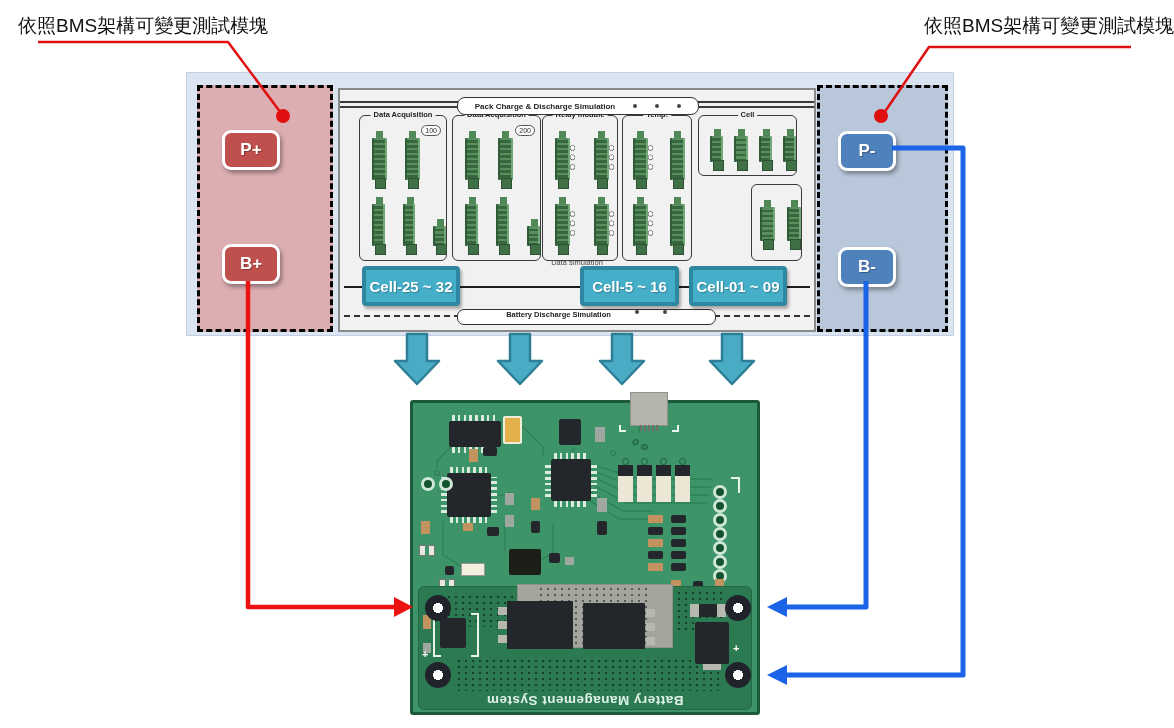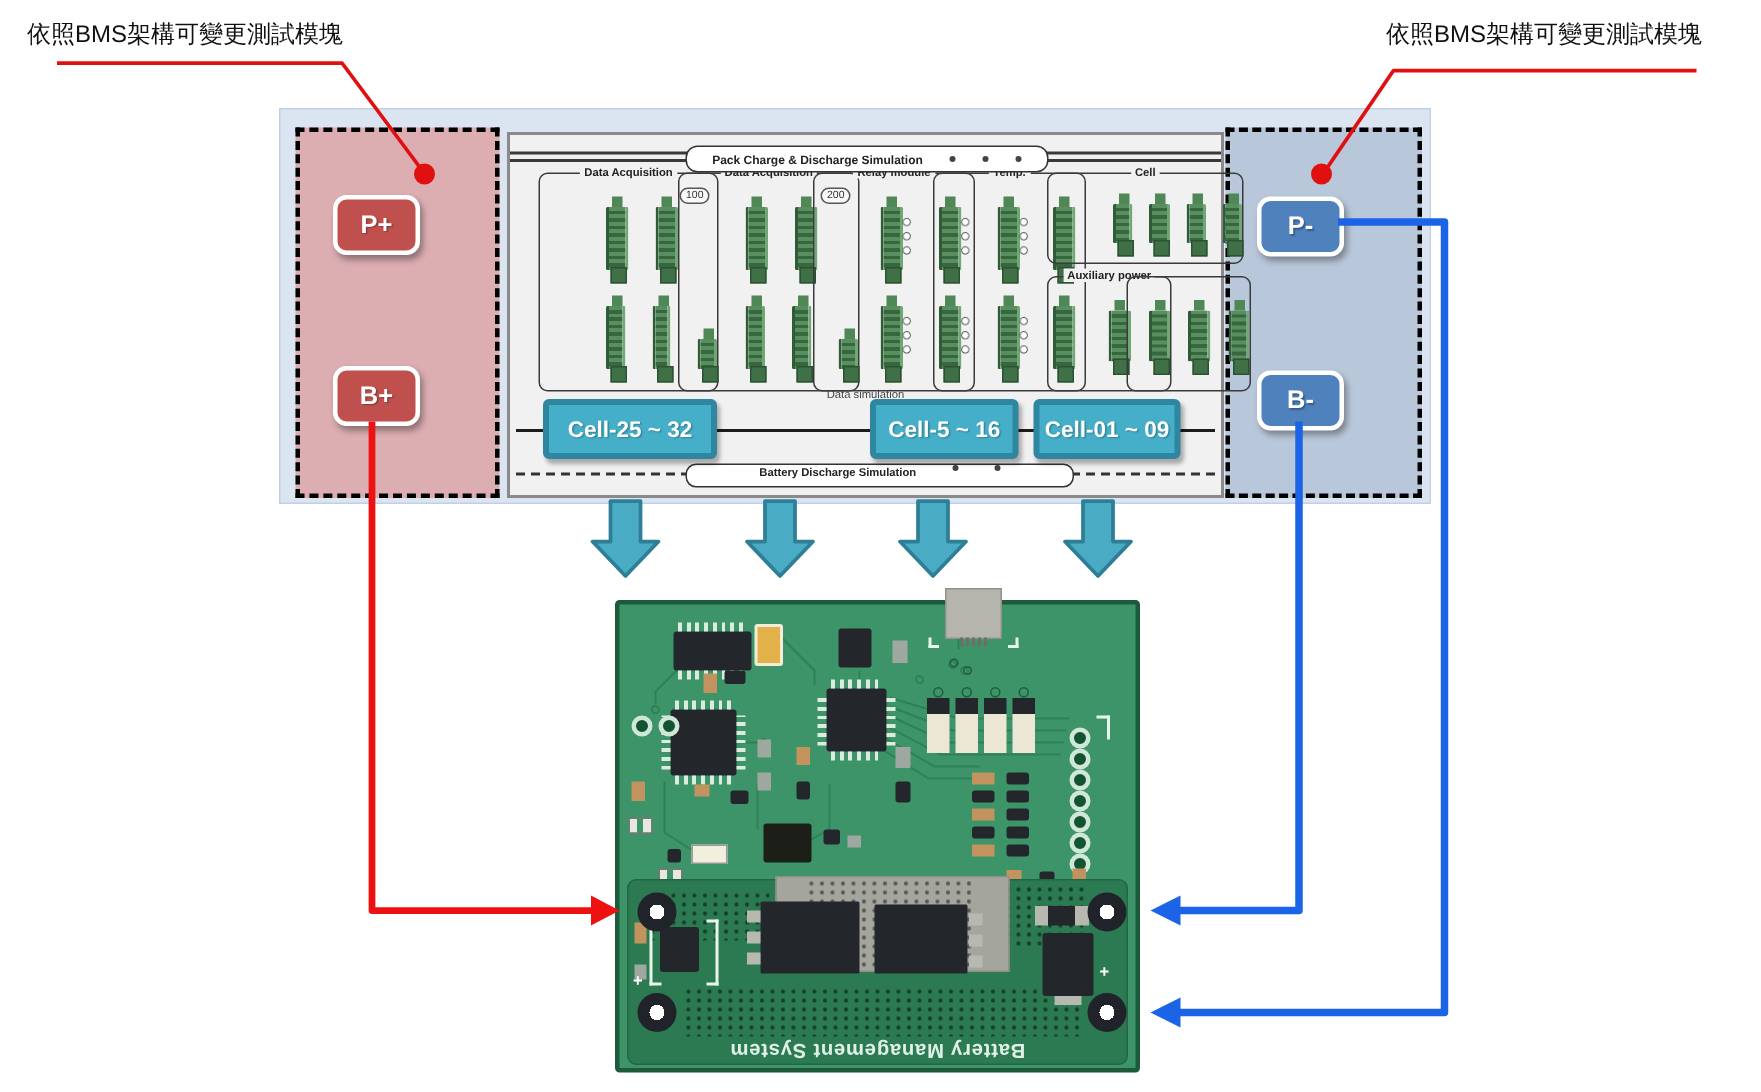--- a/index.html
+++ b/index.html
@@ -1,19 +1,19 @@
 <!DOCTYPE html>
 <html><head>
 <meta charset="utf-8">
 <style>
   html,body{margin:0;padding:0;background:#fff;}
   .canvas{position:relative;width:1174px;height:728px;background:#fff;overflow:hidden;
           font-family:"Liberation Sans",sans-serif;}
   
-  .callout{position:absolute;font-size:16px;color:#111;white-space:nowrap;}
+  .callout{position:absolute;font-size:19px;color:#111;white-space:nowrap;}
   .callout.left{left:18px;top:13px;}
   .callout.right{left:924px;top:13px;}
   
   .rack{position:absolute;left:186px;top:72px;width:766px;height:262px;
         background:#dbe5f1;border:1px solid #c3d0e4;}
   .module-box{position:absolute;top:85px;height:241px;border:3px dashed #000;}
   .module-box.pink{left:197px;width:130px;background:#dcaeb2;}
   .module-box.blue{left:817px;width:125px;background:#b9c7da;}
   .term-btn{position:absolute;width:52px;height:34px;border:3px solid #fff;border-radius:9px;
             display:flex;align-items:center;justify-content:center;color:#fff;font-weight:bold;
@@ -25,21 +25,21 @@
   #btn-pm{left:838px;top:131px;} #btn-bm{left:838px;top:247px;}
   
   .panel{position:absolute;left:338px;top:88px;width:474px;height:240px;background:#f1f1f1;
          border:2px solid #8a8a8a;z-index:2;}
   .tline{position:absolute;left:0;right:0;height:2px;background:#3a3a3a;}
   .topbar{position:absolute;left:117px;top:7px;width:240px;height:16px;background:#fff;
           border:1px solid #333;border-radius:8px;display:flex;align-items:center;
           justify-content:center;gap:18px;z-index:2;}
   .topbar .lbl{font-size:8px;font-weight:bold;color:#222;white-space:nowrap;}
   .dot3{width:4px;height:4px;border-radius:50%;background:#444;}
-  .sec{position:absolute;border:1.4px solid #3a3a3a;border-radius:6px;padding-left:32px;}
+  .sec{position:absolute;border:1.4px solid #3a3a3a;border-radius:6px;}
   .sec-title{position:absolute;top:-6px;left:50%;transform:translateX(-50%);background:#f1f1f1;
              padding:0 3px;font-size:7.5px;font-weight:bold;color:#222;white-space:nowrap;}
   .badge{position:absolute;top:9px;right:5px;font-size:7px;border:1px solid #555;color:#333;
          border-radius:6px;padding:0 3px;background:#fafafa;line-height:9px;}
   #sec1{left:19px;top:25px;width:86px;height:144px;}
   #sec2{left:112px;top:25px;width:87px;height:144px;}
   #sec3{left:202px;top:25px;width:74px;height:144px;}
   #sec4{left:282px;top:25px;width:68px;height:144px;}
   #secComm{left:358px;top:25px;width:97px;height:59px;}
   #secAux{left:358px;top:94px;width:49px;height:75px;}
@@ -60,21 +60,21 @@
          background-size:7px 9.5px;background-repeat:repeat-y;}
   
   .cellline{position:absolute;left:4px;right:4px;top:196px;height:2px;background:#1c1c1c;z-index:0;}
   .cellsim{position:absolute;left:187px;top:168px;width:100px;text-align:center;font-size:7.5px;
            color:#444;z-index:1;}
   .cellbtn{position:absolute;top:176px;height:40px;background:#45aec8;border:4px solid #2e86a0;
            border-radius:4px;color:#fff;font-weight:bold;font-size:15px;display:flex;
            align-items:center;justify-content:center;z-index:2;cursor:pointer;
            box-shadow:2px 3px 3px rgba(0,0,0,.3);text-shadow:1px 1px 1px rgba(0,0,0,.25);
            box-sizing:border-box;}
-  #cb1{left:22px;width:116px;} #cb2{left:130px;width:99px;}
+  #cb1{left:22px;width:98px;} #cb2{left:130px;width:99px;}
   #cb3{left:240px;width:99px;} #cb4{left:349px;width:98px;}
   .dashline{position:absolute;left:4px;right:4px;top:225px;border-top:2px dashed #333;z-index:0;}
   .botbar{position:absolute;left:117px;top:219px;width:257px;height:14px;background:#fff;
           border:1px solid #333;border-radius:7px;display:flex;align-items:flex-start;
           justify-content:center;gap:24px;z-index:1;}
   .botbar .lbl{font-size:7.5px;font-weight:bold;color:#222;white-space:nowrap;}
   
   .overlay{position:absolute;left:0;top:0;z-index:6;pointer-events:none;}
   
   .pcb{position:absolute;left:410px;top:400px;width:350px;height:315px;background:#3d9468;
@@ -214,27 +214,20 @@
     <div class="sec" id="secComm">
       <span class="sec-title">Cell</span>
       <div class="row r1" style="gap:11px;padding-left:11px;padding-top:12px">
         <div class="tb mid"></div>
           <div class="tb mid"></div>
         <div class="tb mid"></div>
           <div class="tb mid"></div>
       </div>
     </div>
 
-    <div class="sec" id="secAux">
-      <span class="sec-title">Auxiliary power</span>
-      <div class="row r1" style="gap:12px;padding-left:8px">
-          <div class="tb aux"></div>
-          <div class="tb aux"></div>
-        </div>
-    </div>
 
     <div class="sec" id="secAux2">
       <div class="row r1" style="gap:12px;padding-left:8px">
           <div class="tb aux"></div>
           <div class="tb aux"></div>
         </div>
     </div>
 
     <div class="cellline"></div>
     <div class="cellsim">Data simulation</div>

